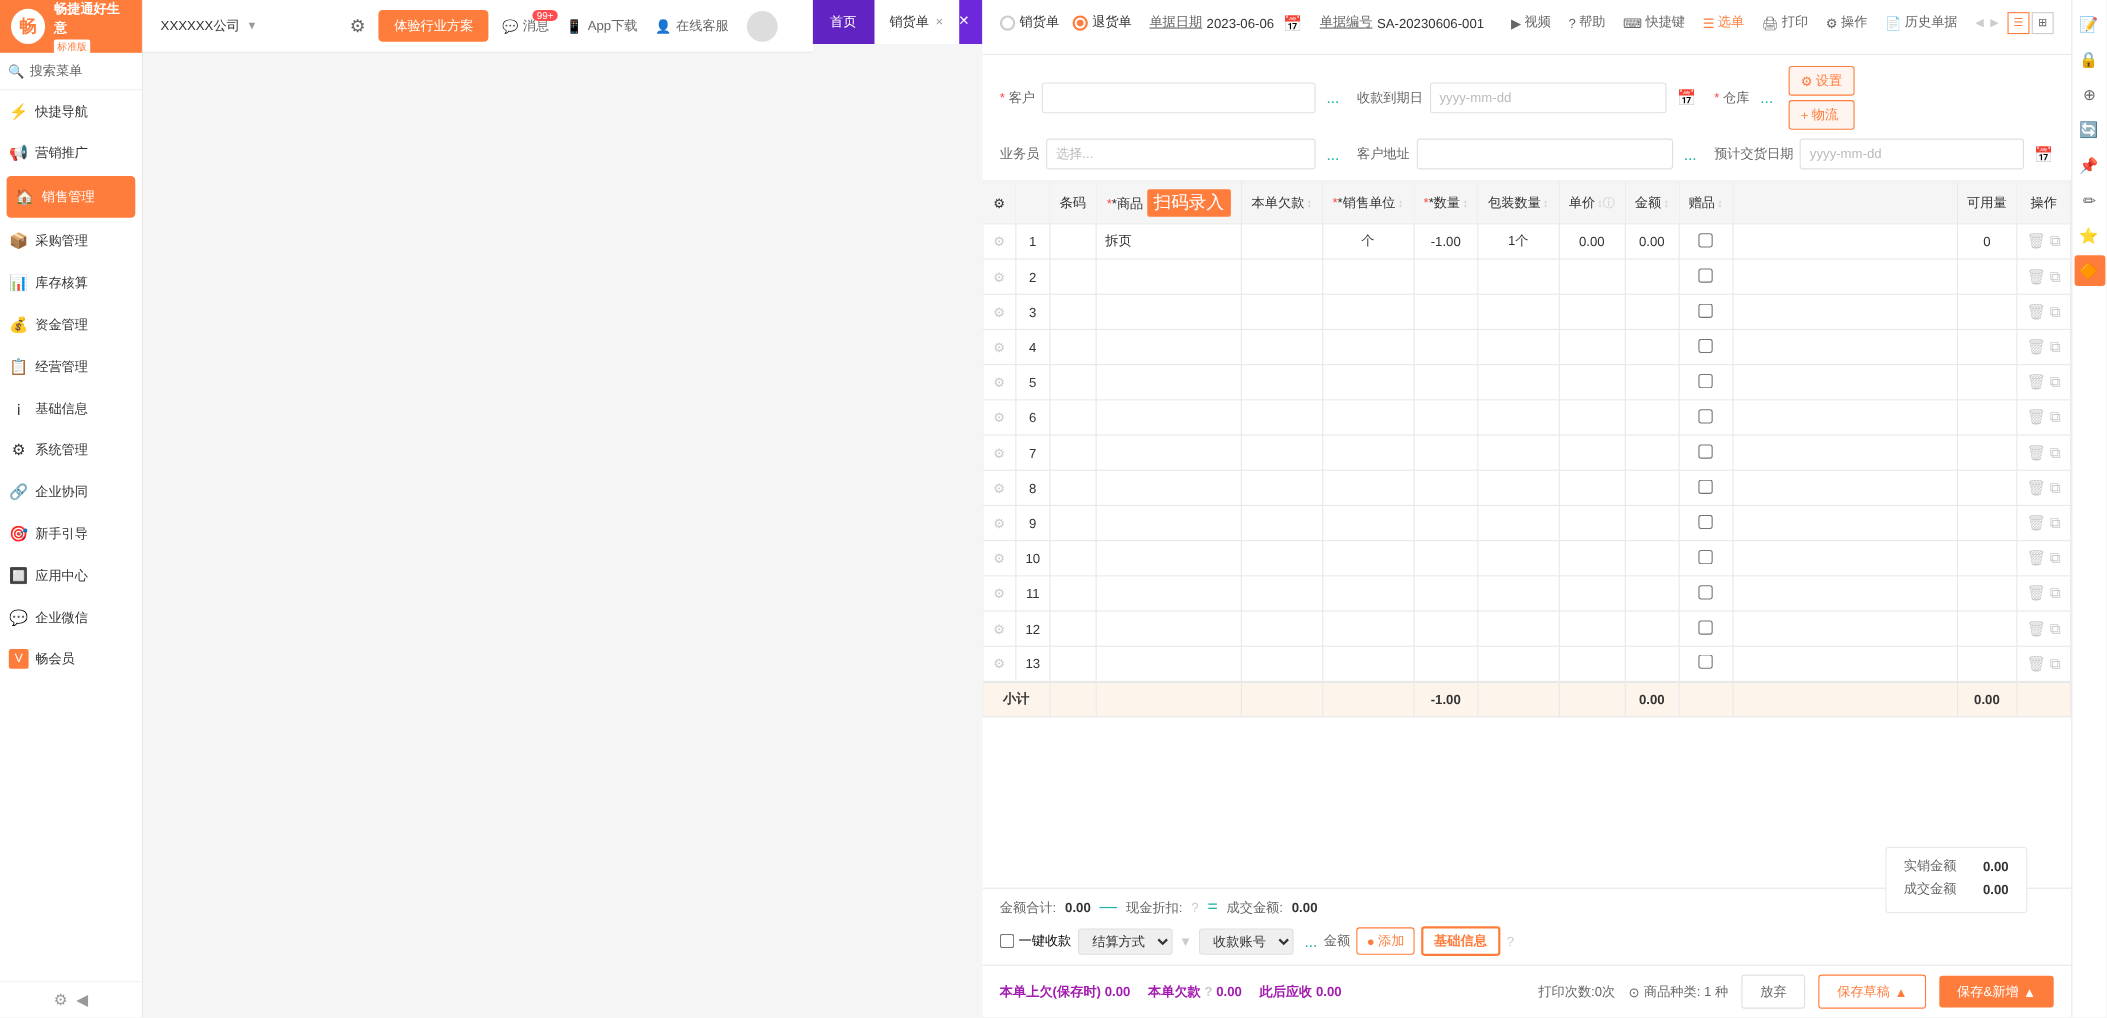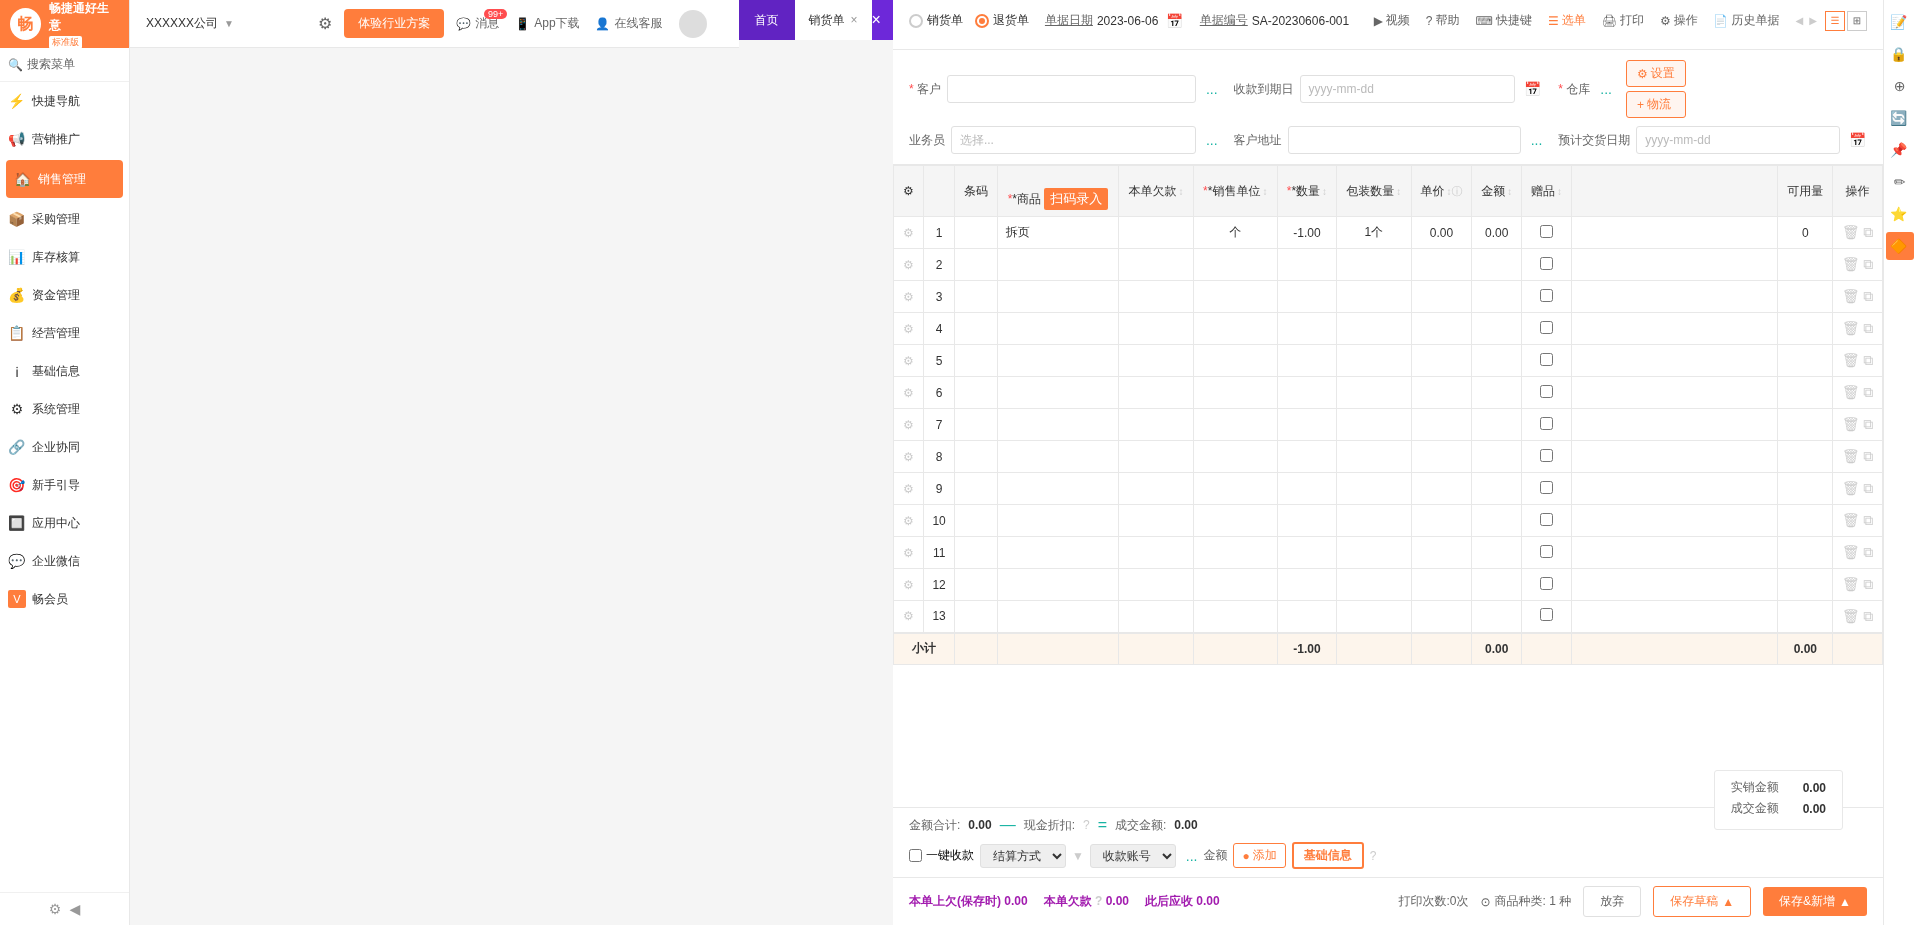--- a/index.html
+++ b/index.html
@@ -71,21 +71,21 @@
     .action-btn-settings { border: 1px solid #ff7d3c; color: #ff7d3c; background: #fff5f0; padding: 4px 10px; border-radius: 3px; cursor: pointer; display: flex; align-items: center; gap: 3px; }
     .action-btn-logistics { border: 1px solid #ff7d3c; color: #ff7d3c; background: #fff5f0; padding: 4px 10px; border-radius: 3px; cursor: pointer; display: flex; align-items: center; gap: 3px; }
 
     .remark-row { display: flex; align-items: center; gap: 6px; margin-top: 6px; }
 
     
     .table-section { flex: 1; background: #fff; overflow: auto; margin: 0; }
     .data-table { width: 100%; border-collapse: collapse; }
     .data-table th { background: #f5f5f5; border: 1px solid #e8e8e8; padding: 6px 8px; text-align: center; color: #333; font-weight: normal; white-space: nowrap; position: sticky; top: 0; z-index: 2; }
     .data-table td { border: 1px solid #e8e8e8; padding: 4px 8px; text-align: center; color: #333; height: 32px; }
-    .scan-btn { background: #ff7d3c; color: #fff; border: none; padding: 2px 6px; border-radius: 2px; cursor: pointer; font-size: 13px; margin-top: 16px; }
+    .scan-btn { background: #ff7d3c; color: #fff; border: none; padding: 2px 6px; border-radius: 2px; cursor: pointer; font-size: 16px; }
     .sort-icon { color: #ccc; font-size: 10px; margin-left: 2px; }
     .cell-red { color: #ff4d4f; }
     .table-footer-row td { background: #fdf5ec; font-weight: bold; border-top: 2px solid #e8e8e8; }
 
     
     .bottom-bar { background: #fff; border-top: 1px solid #e8e8e8; padding: 8px 16px; flex-shrink: 0; }
     .amount-row { display: flex; align-items: center; gap: 8px; margin-bottom: 8px; }
     .amount-label { color: #666; }
     .amount-value { color: #333; font-weight: bold; }
     .amount-separator { color: #17b3a3; font-size: 16px; }

